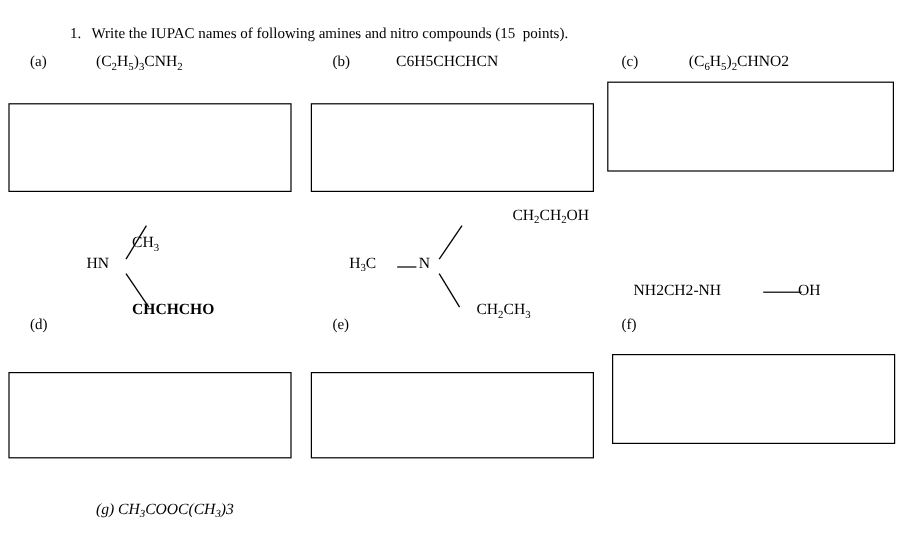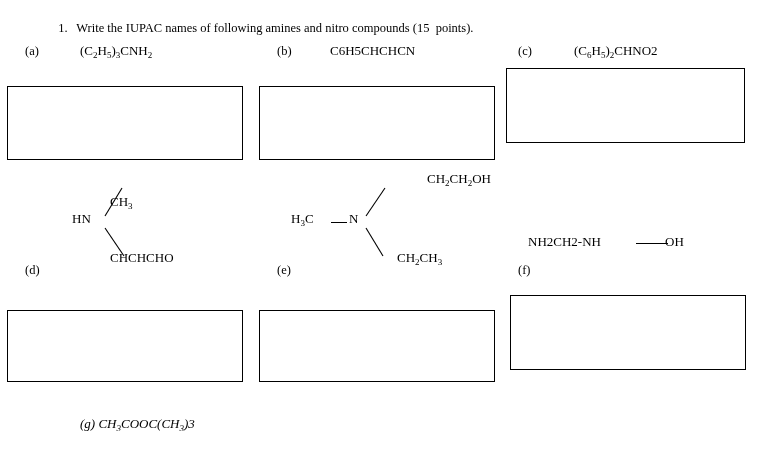--- a/index.html
+++ b/index.html
@@ -91,21 +91,21 @@
 
 <div class="abs item-label" style="left:518px; top:44px;">(c)</div>
 <div class="abs formula" style="left:574px; top:43px;">(C<sub>6</sub>H<sub>5</sub>)<sub>2</sub>CHNO2</div>
 
 <div class="abs answer-box" style="left:7px; top:86px; width:236px; height:74px;"></div>
 <div class="abs answer-box" style="left:259px; top:86px; width:236px; height:74px;"></div>
 <div class="abs answer-box" style="left:506px; top:68px; width:239px; height:75px;"></div>
 
 <div class="abs struct-label" style="left:110px; top:171px;margin-top:23px;">CH<sub>3</sub></div>
 <div class="abs struct-label" style="left:72px; top:211px;">HN</div>
-<div class="abs struct-label" style="left:110px; top:250px;">CHCHCHO</div>
+<div class="abs struct-label" style="left:110px; top:250px;font-weight:bold;">CHCHCHO</div>
 <svg class="abs struct-svg" style="left:100px; top:186px;" width="40" height="75">
   <line x1="22" y1="2" x2="5" y2="30" stroke="#000000" stroke-width="1.1"></line>
   <line x1="5" y1="42" x2="24" y2="70" stroke="#000000" stroke-width="1.1"></line>
 </svg>
 
 <div class="abs struct-label" style="left:383px; top:171px;margin-left:44px;">CH<sub>2</sub>CH<sub>2</sub>OH</div>
 <div class="abs struct-label" style="left:291px; top:211px;">H<sub>3</sub>C</div>
 <div class="abs struct-label" style="left:349px; top:211px;">N</div>
 <div class="abs struct-label" style="left:397px; top:250px;">CH<sub>2</sub>CH<sub>3</sub></div>
 <div class="abs bond-line" style="left:331px; top:222px; width:16px; height:1px;"></div>

